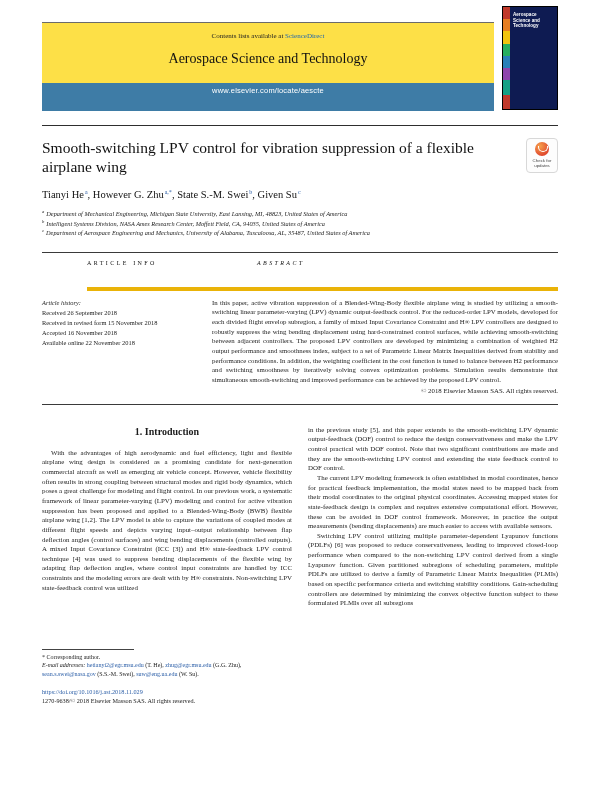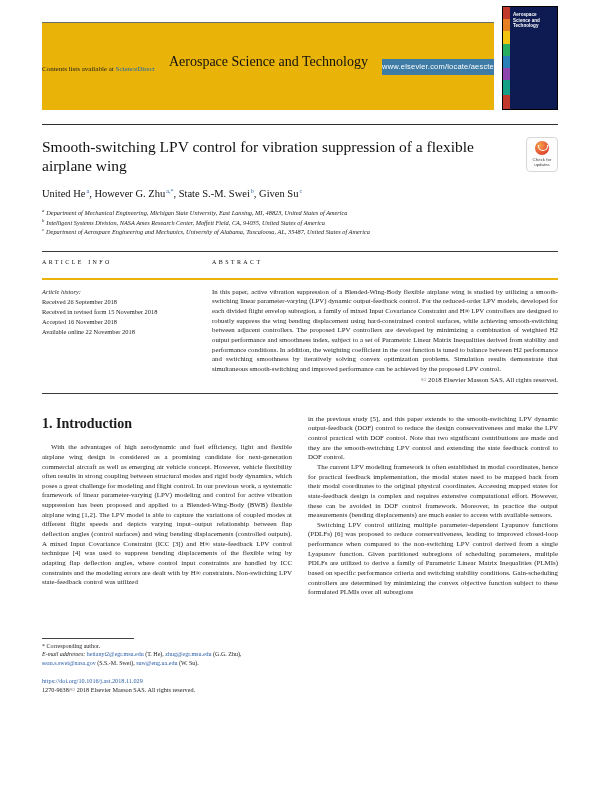--- a/index.html
+++ b/index.html
@@ -20,32 +20,32 @@
   .header-row { display:flex; align-items:stretch; }
   .logo-col {
     width:60px; display:flex; flex-direction:column; align-items:center;
     padding-top:10px; background:#fff;
   }
   .els-word {
     font-family:"Liberation Serif", serif; font-weight:bold;
     color:#e9711c; font-size:8px; letter-spacing:0.4px; margin-top:2px;
   }
   .header-center {
-    flex:1; background:#eab308; border-top:1px solid #6b6b6b;
-    display:flex; flex-direction:row; justify-content:space-between;align-items:center;
+    flex:1; background:#fde047; border-top:1px solid #6b6b6b;
+    display:flex; flex-direction:column; justify-content:space-between;
   }
   .contents-line { text-align:center; font-size:7px; padding:9px 0 5px; color:#222; }
   .sd { color:#1c66b0; }
   .journal-title-box {
     text-align:center; font-size:14px; color:#111; padding:6px 0 16px;
   }
   .url-bar {
     background:#3e7ca6; color:#ffffff; text-align:center;
     font-family:"Liberation Sans", sans-serif; font-size:7.5px;
-    padding:3px 0 4px; letter-spacing:0.2px;
+    padding:3px 0 16px; letter-spacing:0.2px;
   }
   .cover-col { width:56px; margin-left:8px; }
   .cover {
     margin-top:-16px; height:104px; background:#0e1b52;
     border:1px solid #000; position:relative; display:flex;
   }
   .cover-stripe {
     width:7px; height:100%;
     background:linear-gradient(to bottom,
       #c0392b 0 12%, #e67e22 12% 24%, #f1c40f 24% 36%, #27ae60 36% 48%,
@@ -87,41 +87,41 @@
   .author:not(:last-child)::after { content:", "; }
   .asup { font-size:6px; color:#2b5ea7; margin-left:1px; }
   .affils { margin-top:9px; }
   .affil { font-size:6.3px; font-style:italic; color:#222; line-height:1.5; }
   .affil sup { font-size:4.6px; margin-right:2px; }
 
   
   .info-section {
     margin-top:14px; border-top:1px solid #3a3a3a; border-bottom:1px solid #3a3a3a;
   }
-  .section-head { display:flex; border-bottom:2px solid #eab308; padding:5px 0 12px; }
+  .section-head { display:flex; border-bottom:4px solid #eab308; padding:5px 0 20px;margin-left:45px; }
   .sc {
     font-variant:small-caps; letter-spacing:2.4px; font-size:8px; color:#111;
   }
   .head-left { width:150px; }
-  .head-right { flex:1; margin-left:20px; }
+  .head-right { flex:1; margin-left:20px;font-style:italic; }
   .section-body { display:flex; padding:7px 0 10px; }
   .info-col { width:150px; font-size:6.4px; line-height:1.55; color:#222; }
   .hist-label { font-style:italic; }
   .abstract-col { flex:1; margin-left:20px; }
   .abstract-text {
     font-size:6.8px; line-height:1.42; text-align:justify; color:#1c1c1c;
   }
   .abstract-copy { font-size:6.8px; text-align:right; margin-top:2px; }
 
   
   .body-area { margin-top:20px; }
   .columns { display:flex; gap:16px; height:254px; }
   .col { flex:1; overflow:hidden; font-size:6.9px; line-height:1.4; text-align:justify; }
   .left-col { display:flex; flex-direction:column; }
-  .intro-heading { font-size:14px; font-weight:bold; margin-bottom:9px; text-align:left; }
+  .intro-heading { font-size:10px; font-weight:bold; margin-bottom:9px; text-align:center; }
   .para { margin:0; }
   .para.indent { text-indent:9px; }
   .right-col .para + .para { margin-top:0; }
 
   
   .footnote { margin-top:auto; padding-top:4px; }
   .fn-rule { width:92px; border-top:1px solid #444; margin-bottom:3px; }
   .fn-note { font-size:6px; line-height:1.4; }
   .fn-emails { font-size:6px; line-height:1.45; text-align:left; }
   .fn-lead { font-style:italic; }
@@ -160,21 +160,21 @@
 
   <div class="title-row">
     <h1 class="article-title">Smooth-switching LPV control for vibration suppression of a flexible airplane wing</h1>
     <div class="badge">
       <div class="badge-circle"></div>
       <div class="badge-label">Check for updates</div>
     </div>
   </div>
 
   <div class="authors">
-    <span class="author"><span>United He</span><sup class="asup">a</sup></span>
+    <span class="author"><span>Tianyi He</span><sup class="asup">a</sup></span>
     <span class="author"><span>However G. Zhu</span><sup class="asup">a,*</sup></span>
     <span class="author"><span>State S.-M. Swei</span><sup class="asup">b</sup></span>
     <span class="author"><span>Given Su</span><sup class="asup">c</sup></span>
   </div>
 
   <div class="affils">
     <div class="affil"><sup>a</sup><span>Department of Mechanical Engineering, Michigan State University, East Lansing, MI, 48823, United States of America</span></div>
     <div class="affil"><sup>b</sup><span>Intelligent Systems Division, NASA Ames Research Center, Moffett Field, CA, 94035, United States of America</span></div>
     <div class="affil"><sup>c</sup><span>Department of Aerospace Engineering and Mechanics, University of Alabama, Tuscaloosa, AL, 35487, United States of America</span></div>
   </div>

